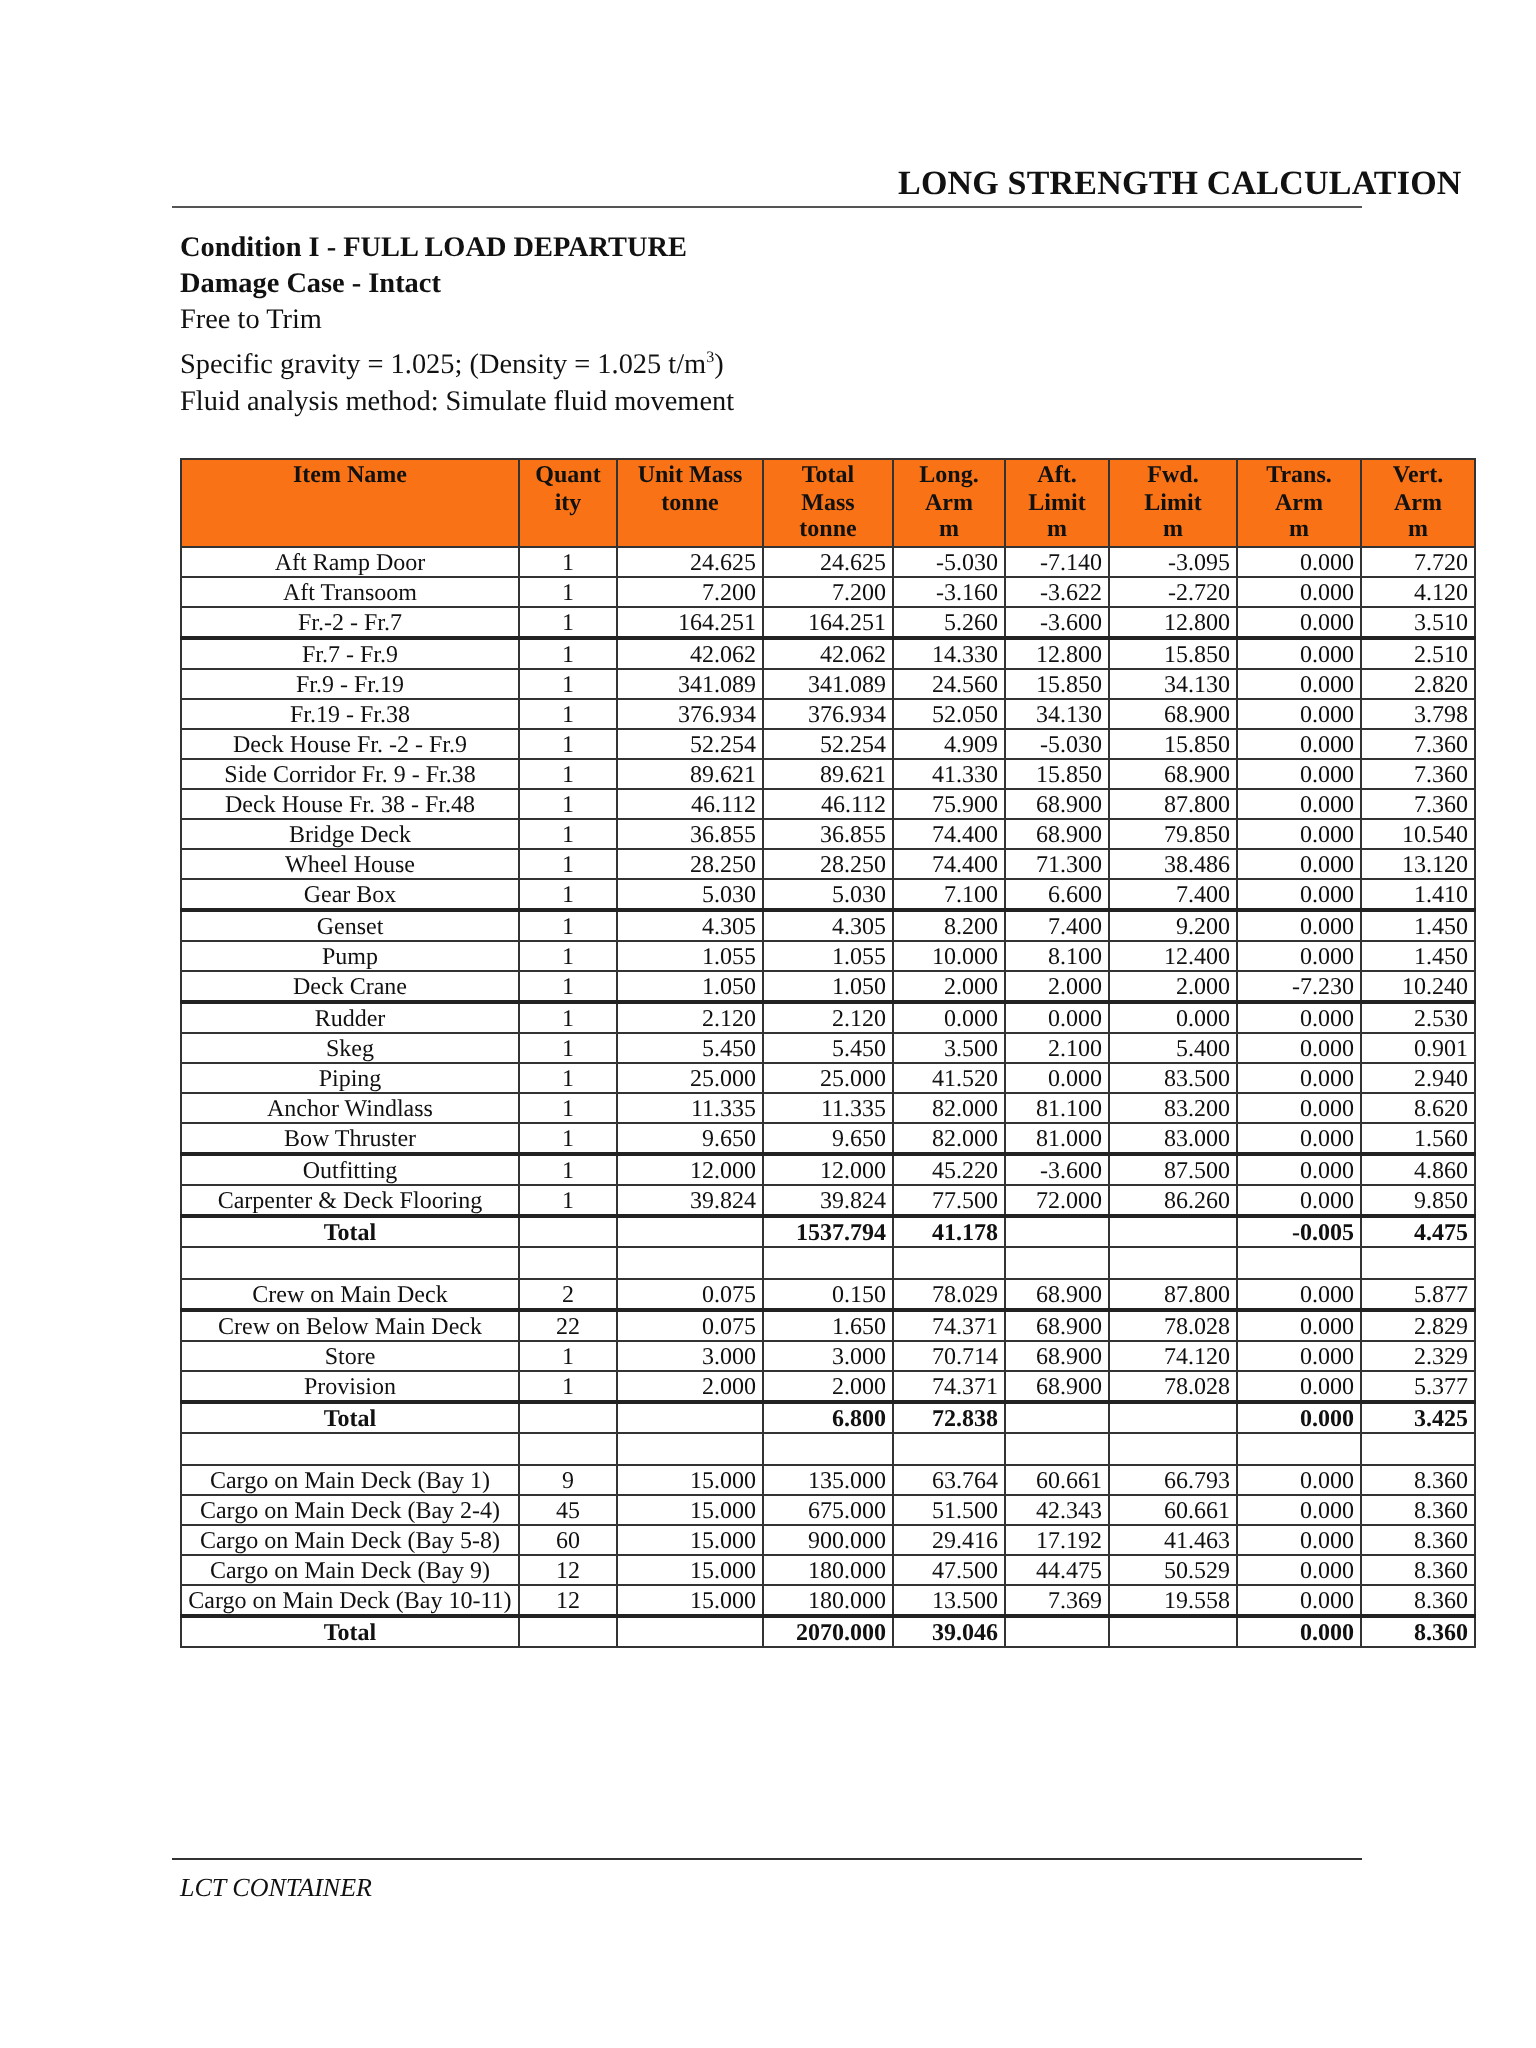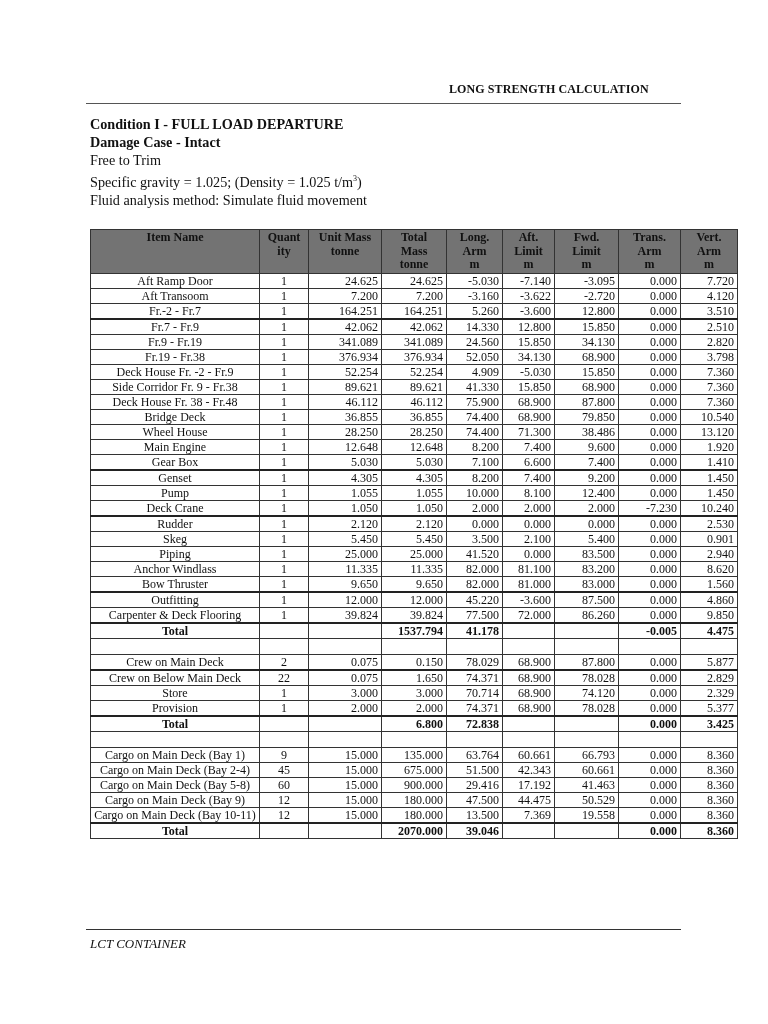--- a/index.html
+++ b/index.html
@@ -1,24 +1,24 @@
 <!DOCTYPE html>
 <html><head>
 <meta charset="utf-8">
 <style>
   html, body { margin: 0; padding: 0; background: #ffffff; }
   body { width: 768px; height: 1024px; position: relative; overflow: hidden;
          font-family: "Liberation Serif", "DejaVu Serif", serif; color: #111; }
-  .header-title { position: absolute; left: 449px; top: 82px; font-size: 12px; font-weight: bold; letter-spacing: 0.1px; }
+  .header-title { position: absolute; left: 449px; top: 82px; font-size: 17px; font-weight: bold; letter-spacing: 0.1px; }
   .header-rule { position: absolute; left: 86px; top: 103px; width: 595px; height: 1px; background: #555; }
   .meta { position: absolute; left: 90px; top: 115px; font-size: 14.2px; line-height: 18.2px; }
   .meta .u { font-weight: bold; }
   table.mass { position: absolute; left: 90px; top: 229px; border-collapse: collapse; font-size: 12px; line-height: 14px; }
   table.mass td, table.mass th { border: 1px solid #333; padding: 0 3px; height: 14px; }
-  table.mass th { background: #737373; font-weight: bold; text-align: center; vertical-align: top; line-height: 13.5px; padding-top: 1px; padding-bottom: 1px; }
+  table.mass th { background: #f97316; font-weight: bold; text-align: center; vertical-align: top; line-height: 13.5px; padding-top: 1px; padding-bottom: 1px; }
   td.num { text-align: right; }
   td.qty { text-align: center; }
   td.name { text-align: center; }
   tr.total td { font-weight: bold; }
   tr.blank td { height: 15px; }
   tr.thick td { border-top: 2px solid #222; }
   .col-name { width: 162px; } .col-qty { width: 42px; } .col-unit { width: 66px; }
   .col-total { width: 58px; } .col-long { width: 49px; } .col-aft { width: 45px; }
   .col-fwd { width: 57px; } .col-trans { width: 55px; } .col-vert { width: 50px; }
   .footer-rule { position: absolute; left: 86px; top: 929px; width: 595px; height: 1px; background: #333; }
@@ -201,31 +201,20 @@
         <td class="qty">1</td>
         <td class="num">28.250</td>
         <td class="num">28.250</td>
         <td class="num">74.400</td>
         <td class="num">71.300</td>
         <td class="num">38.486</td>
         <td class="num">0.000</td>
         <td class="num">13.120</td>
       </tr>
       <tr>
-        <td class="name">Main Engine</td>
-        <td class="qty">1</td>
-        <td class="num">12.648</td>
-        <td class="num">12.648</td>
-        <td class="num">8.200</td>
-        <td class="num">7.400</td>
-        <td class="num">9.600</td>
-        <td class="num">0.000</td>
-        <td class="num">1.920</td>
-      </tr>
-      <tr>
         <td class="name">Gear Box</td>
         <td class="qty">1</td>
         <td class="num">5.030</td>
         <td class="num">5.030</td>
         <td class="num">7.100</td>
         <td class="num">6.600</td>
         <td class="num">7.400</td>
         <td class="num">0.000</td>
         <td class="num">1.410</td>
       </tr>

